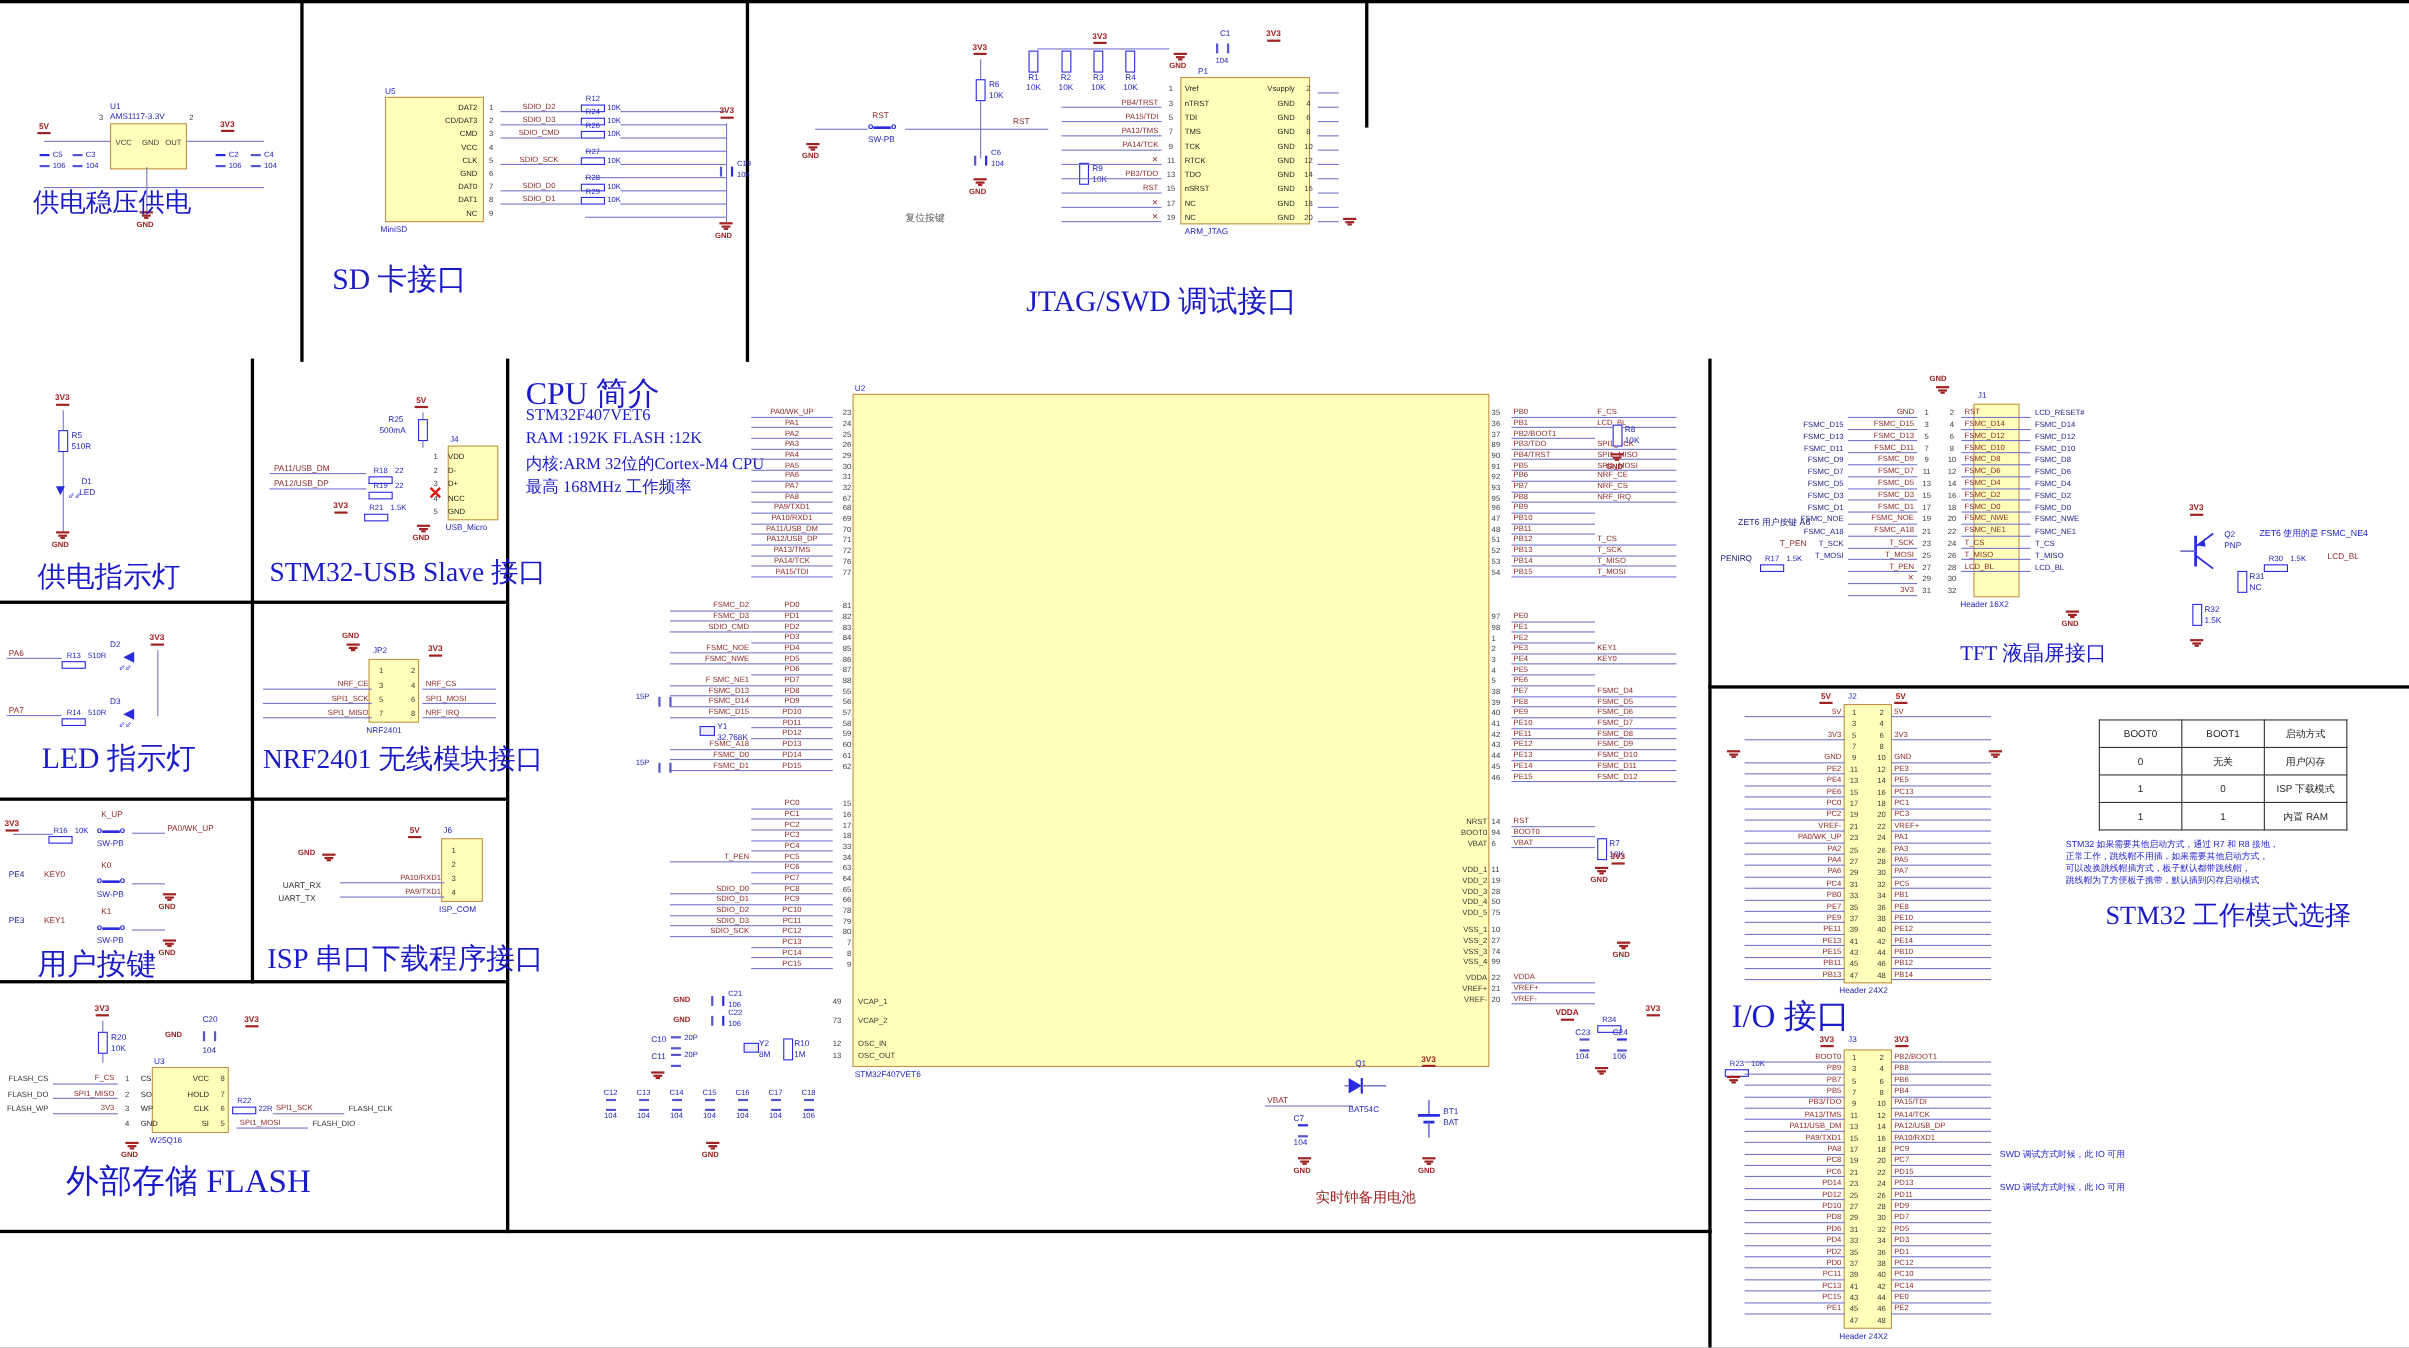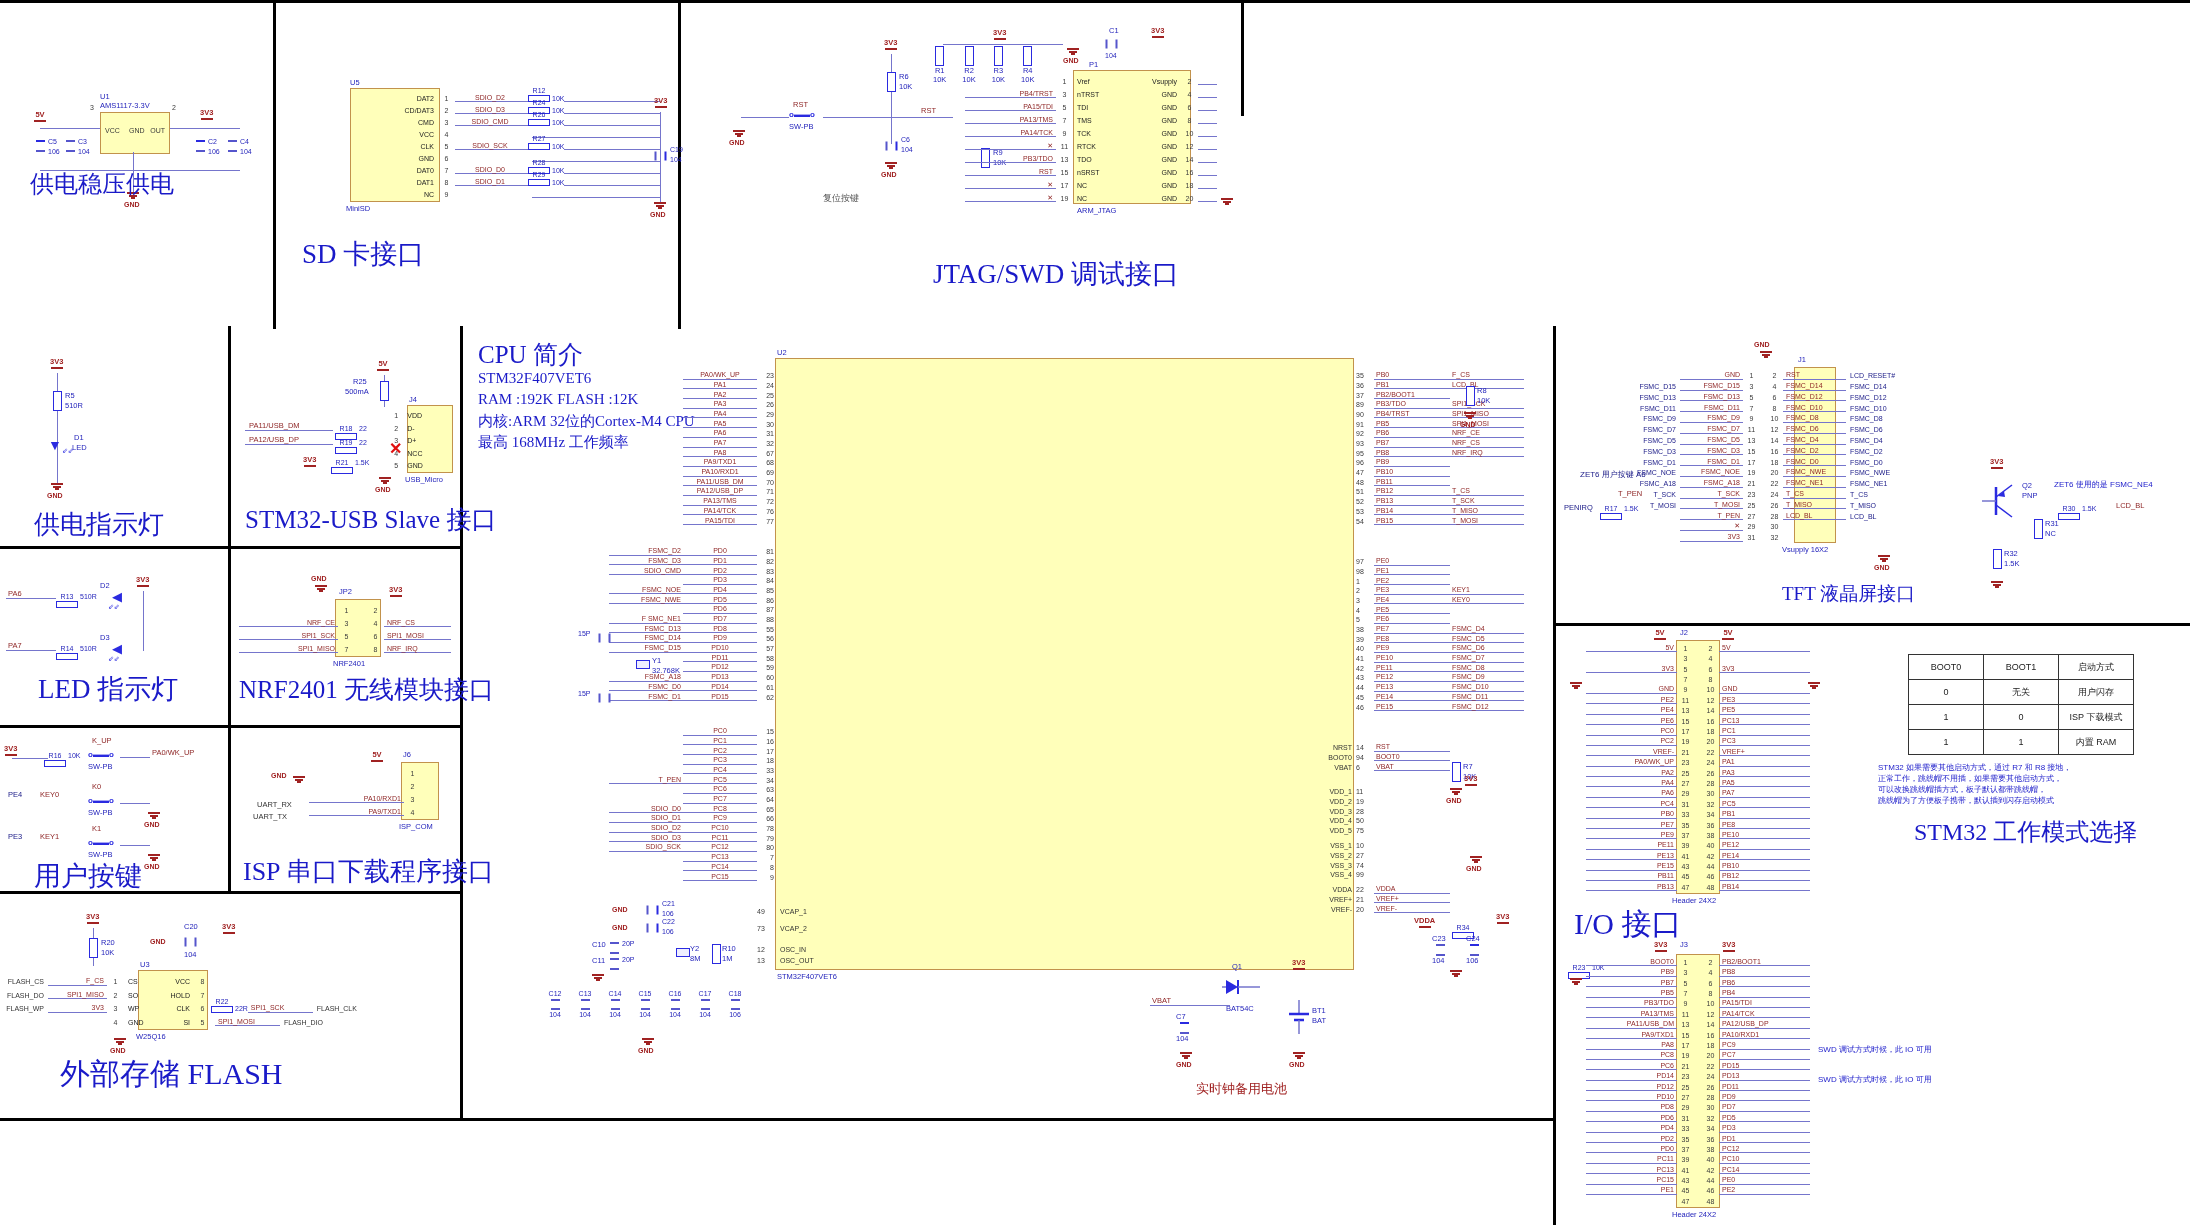--- a/index.html
+++ b/index.html
@@ -627,21 +627,21 @@
         <span class="ho" style="width:52px;color:#333">FLASH_DIO</span>
       </div>
     </div>
   <div class="abs des" style="left:136px;top:138px">W25Q16</div>
   <div class="gs" style="left:114px;top:144px"></div>
   <div class="gtxt" style="left:110px;top:153px">GND</div>
   <div class="t" style="left:60px;top:160px;font-size:30px">外部存储 FLASH</div>
 </div>
 
 <div class="abs" style="left:463px;top:329px;width:1090px;height:789px"></div>
-<div class="t" style="left:478px;top:338px;font-size:25px">CPU 简介</div>
+<div class="t" style="left:478px;top:338px;font-size:29px">CPU 简介</div>
 <div class="spec" style="left:478px;top:370px">STM32F407VET6</div>
 <div class="spec" style="left:478px;top:391px">RAM :192K FLASH :12K</div>
 <div class="spec" style="left:478px;top:412px">内核:ARM 32位的Cortex-M4 CPU</div>
 <div class="spec" style="left:478px;top:433px">最高 168MHz 工作频率</div>
 
 <div class="abs des" style="left:777px;top:348px">U2</div>
 <div class="box abs" style="left:775px;top:358px;width:577px;height:610px"></div>
 <div class="abs des" style="left:777px;top:972px">STM32F407VET6</div>
 
 <div class="abs" style="left:609px;top:370px;width:166px">
@@ -1458,21 +1458,21 @@
 
       <div class="hrow h11">
         <span class="ho hoL empty"></span>
         <span class="hl" style="flex:0 0 60px">3V3</span>
         <span class="hn">31</span>
         <span class="hn" style="margin-left:6px">32</span>
         <span class="hr empty" style="flex:0 0 60px"></span>
         <span class="ho empty"></span>
       </div>
     </div>
-  <div class="abs des" style="left:226px;top:216px">Vsupply 16X2</div>
+  <div class="abs des" style="left:226px;top:216px">Header 16X2</div>
   <div class="gs" style="left:322px;top:226px"></div>
   <div class="gtxt" style="left:318px;top:235px">GND</div>
   <div class="abs note" style="left:24px;top:140px;color:#20208a">ZET6 用户按键 A6</div>
   <div class="abs net" style="left:62px;top:160px">T_PEN</div>
   <div class="abs" style="left:44px;top:168px"><span class="rr">R17</span><span class="rv">1.5K</span></div>
   <div class="abs des" style="left:8px;top:174px;color:#20208a">PENIRQ</div>
 
   <div class="pf" style="left:434px;top:128px">3V3</div>
   <div class="abs des" style="left:466px;top:152px">Q2</div>
   <div class="abs des" style="left:466px;top:162px">PNP</div>

